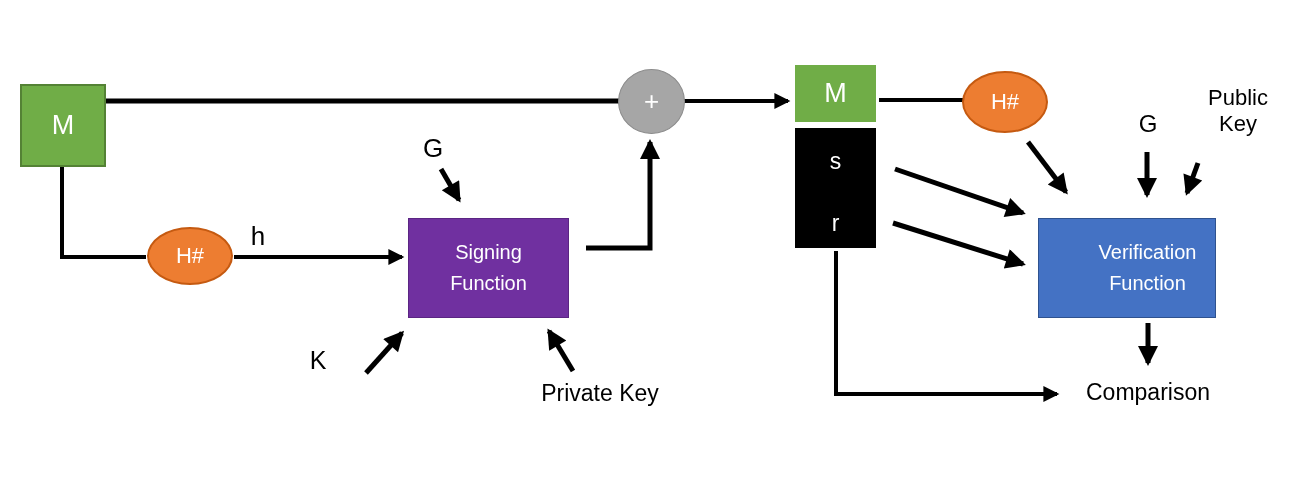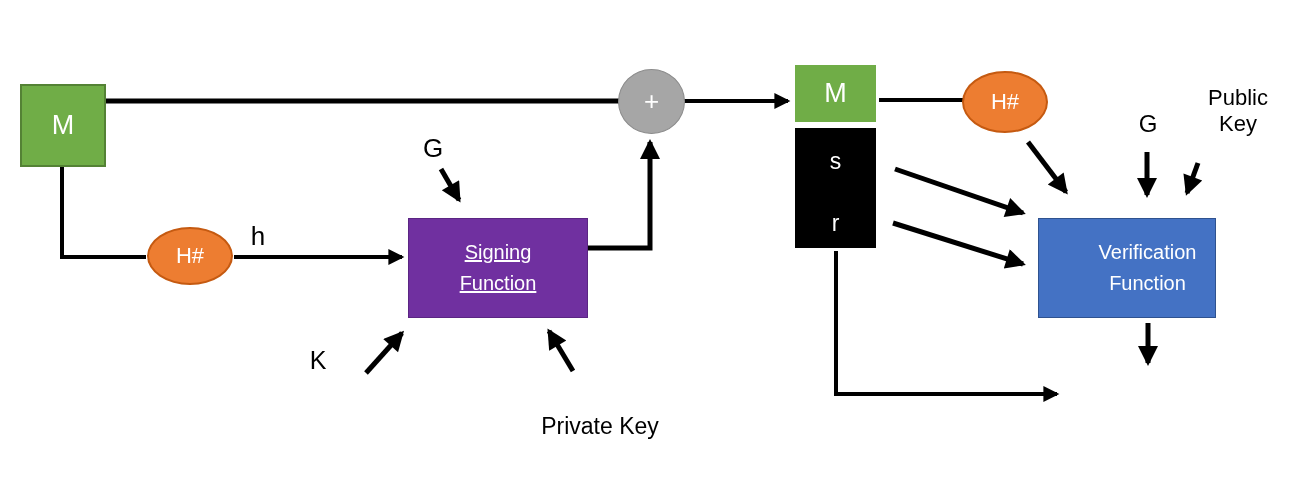--- a/index.html
+++ b/index.html
@@ -18,31 +18,31 @@
   .node{position:absolute;display:flex;align-items:center;justify-content:center;color:#fff;}
   .rect{border-style:solid;}
   .ellipse{border-radius:50%;border-style:solid;}
   .circle{border-radius:50%;border-style:solid;}
   .lbl{position:absolute;color:var(--ink);text-align:center;line-height:1.18;}
   .box-text{text-align:center;font-size:20px;line-height:1.55;}
   .m-left{left:20px;top:84px;width:86px;height:83px;background:var(--green);border-color:var(--green-border);border-width:2px;font-size:27px;}
   .plus{left:618px;top:69px;width:67px;height:65px;background:var(--gray);border-color:var(--gray-border);border-width:1.5px;font-size:26px;font-weight:400;}
   .hash-left{left:147px;top:227px;width:86px;height:58px;background:var(--orange);border-color:var(--orange-border);border-width:2px;font-size:22px;}
   .hash-right{left:962px;top:71px;width:86px;height:62px;background:var(--orange);border-color:var(--orange-border);border-width:2px;font-size:22px;}
-  .signing{left:408px;top:218px;width:180px;height:100px;background:var(--purple);border-color:var(--purple-border);border-width:1.5px;text-decoration:underline;}
+  .signing{left:408px;top:218px;width:161px;height:100px;background:var(--purple);border-color:var(--purple-border);border-width:1.5px;}
   .verification{left:1038px;top:218px;width:178px;height:100px;background:var(--blue);border-color:var(--blue-border);border-width:1.5px;padding-left:41px;}
   .stack-m{left:792px;top:62px;width:87px;height:63px;background:var(--green);font-size:27px;}
   .stack-sr{left:792px;top:125px;width:87px;height:126px;background:#000;flex-direction:column;justify-content:flex-start;}
   .sig-s{position:absolute;top:20px;left:0;width:100%;text-align:center;font-size:23px;}
   .sig-r{position:absolute;top:82px;left:0;width:100%;text-align:center;font-size:23px;}
   .h-lbl{left:236px;top:221px;width:44px;font-size:26px;}
   .g-left-lbl{left:405px;top:133px;width:56px;font-size:26px;}
   .k-lbl{left:205px;top:346px;width:226px;font-size:25px;}
   .k-sub-lbl{left:196px;top:376px;width:244px;font-size:23px;}
-  .pk-lbl{left:518px;top:380px;width:164px;font-size:23px;margin-top:33px;}
+  .pk-lbl{left:518px;top:380px;width:164px;font-size:23px;}
   .g-right-lbl{left:1122px;top:110px;width:52px;font-size:24px;}
   .pub-lbl{left:1196px;top:85px;width:84px;font-size:22px;}
   .comp-lbl{left:1072px;top:379px;width:152px;font-size:23px;}
   svg line, svg polyline{stroke:#000;fill:none;}
 </style>
 </head>
 <body>
 
 <div class="canvas">
 
@@ -108,14 +108,15 @@
       <div>Function</div>
     </div>
   </div>
 
   <div class="lbl h-lbl">h</div>
   <div class="lbl g-left-lbl">G</div>
   <div class="lbl k-lbl">K</div>
   <div class="lbl pk-lbl">Private Key</div>
   <div class="lbl g-right-lbl">G</div>
   <div class="lbl pub-lbl">Public Key</div>
+  <div class="lbl comp-lbl">Comparison</div>
 
 </div>
 
 </body></html>

